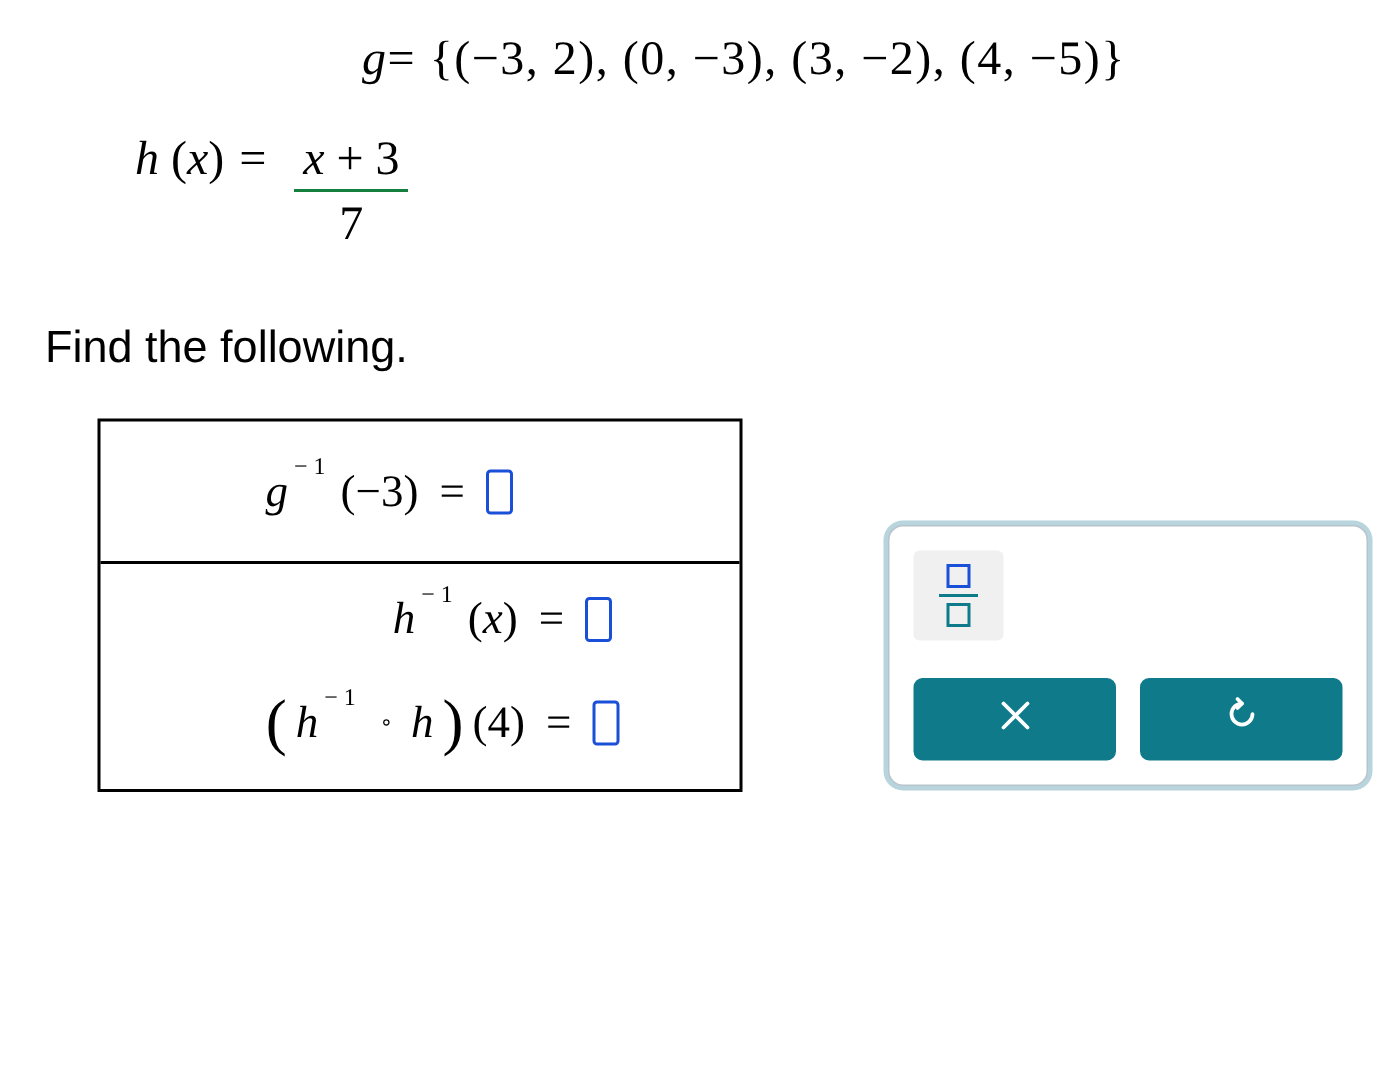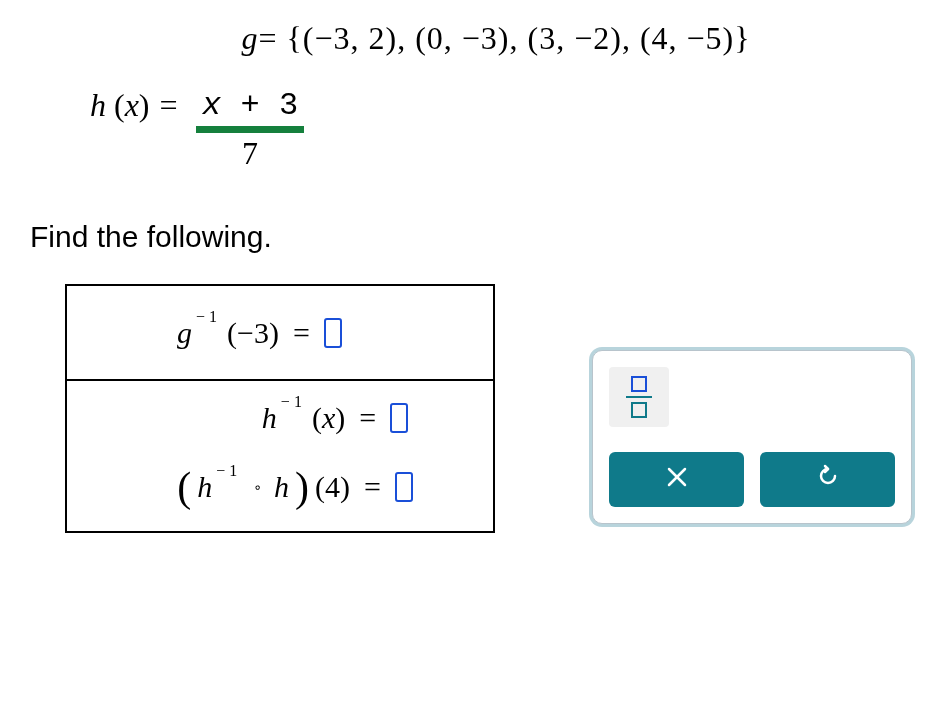--- a/index.html
+++ b/index.html
@@ -39,23 +39,22 @@
       gap: 17px;
     }
     .frac {
       display: inline-flex;
       flex-direction: column;
       align-items: center;
       font-style: italic;
       vertical-align: middle;
     }
     .frac .top {
-      border-bottom: 7px solid #15803d;
+      border-bottom: 2px solid #15803d;
       padding: 0 6px 2px 6px;
-      font-family: Liberation Mono, monospace;
     }
     .frac .bot {
       padding-top: 2px;
       font-style: normal;
     }
     .frac .num-part {
       font-style: normal;
     }
     .instruction {
       font-family: Verdana, Arial, sans-serif;

